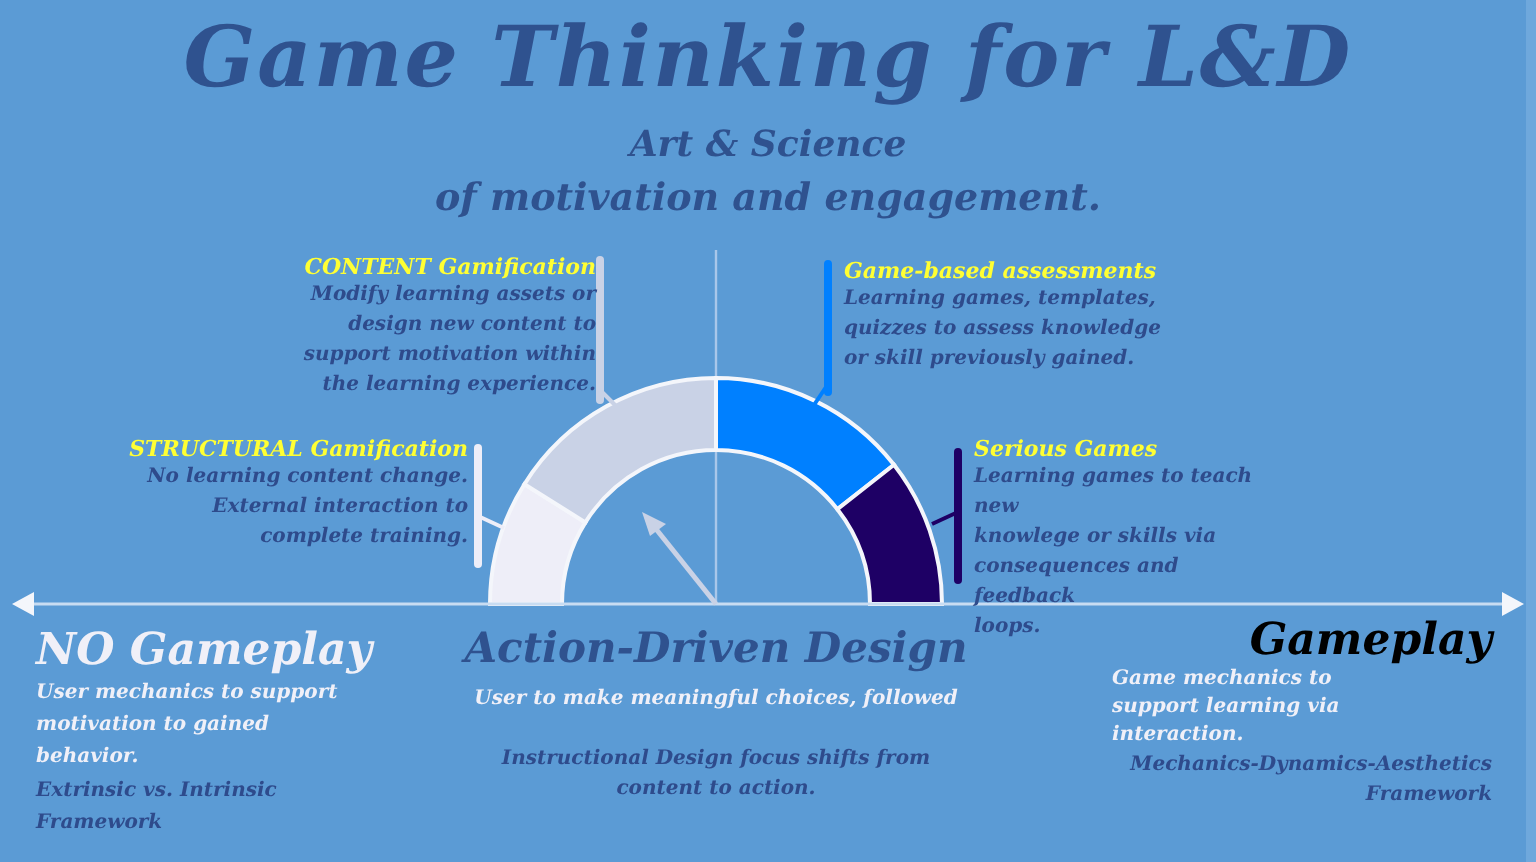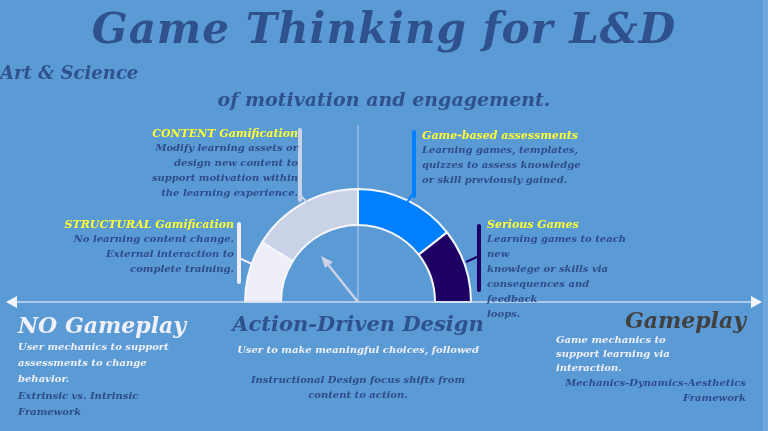--- a/index.html
+++ b/index.html
@@ -15,42 +15,42 @@
   }
   .script { font-style: italic; font-weight: bold; }
   .abs { position: absolute; }
 
   .title {
     left: 0; width: 768px; top: 4px; text-align: center;
     font-size: 42px; color: #2f528f; letter-spacing: 1px;
     font-family: "DejaVu Serif", serif; font-style: italic; font-weight: bold;
   }
   .subtitle1 {
-    left: 0; width: 768px; top: 62px; text-align: left;
+    left: 0; width: 768px; top: 62px; text-align: center;
     font-size: 18px; color: #2f528f;
   }
   .subtitle2 {
     left: 0; width: 768px; top: 88px; text-align: center;
     font-size: 19px; color: #2f528f;
   }
 
   .heading-yellow { color: #ffff33; font-size: 11px; }
   .desc-dark { color: #2e4b8c; font-size: 10px; line-height: 15px; }
   .desc-white { color: #f0f0f8; font-size: 10px; line-height: 16px; }
 
   .content-block { right: 470px; top: 127px; width: 200px; text-align: right; }
   .structural-block { right: 534px; top: 218px; width: 220px; text-align: right; }
   .gba-block { left: 422px; top: 129px; width: 190px; text-align: left; }
   .serious-block { left: 487px; top: 218px; width: 150px; text-align: left; }
 
   .no-gameplay-title { left: 18px; top: 312px; font-size: 22px; color: #f0f0f8; }
   .no-gameplay-desc { left: 18px; top: 339px; width: 190px; }
   .no-gameplay-note { left: 18px; top: 388px; width: 190px; color: #2e4b8c; font-size: 10px; line-height: 16px; }
 
-  .gameplay-title { right: 22px; top: 307px; font-size: 22px; color: #404040; text-align: right; }
+  .gameplay-title { right: 22px; top: 307px; font-size: 22px; color: #000000; text-align: right; }
   .gameplay-desc { right: 22px; top: 333px; width: 190px; text-align: left; }
   .gameplay-note { right: 22px; top: 375px; width: 220px; text-align: right; color: #2e4b8c; font-size: 10px; line-height: 15px; }
 
   .adl-title { left: 0; width: 716px; top: 311px; text-align: center; font-size: 21px; color: #2f528f; }
   .adl-desc { left: 0; width: 716px; top: 342px; text-align: center; font-style: italic; }
   .adl-note { left: 0; width: 716px; top: 372px; text-align: center; color: #2e4b8c; font-size: 10px; line-height: 15px; }
 
   svg.diagram { position: absolute; left: 0; top: 0; }
 </style>
 </head>
@@ -127,21 +127,21 @@
     <div>Learning games to teach new</div>
     <div>knowlege or skills via</div>
     <div>consequences and feedback</div>
     <div>loops.</div>
   </div>
 </div>
 
 <div class="abs no-gameplay-title script">NO Gameplay</div>
 <div class="abs no-gameplay-desc desc-white script">
   <div>User mechanics to support</div>
-  <div>assessments to change</div>
+  <div>motivation to gained</div>
   <div>behavior.</div>
 </div>
 <div class="abs no-gameplay-note script">
   <div>Extrinsic vs. Intrinsic</div>
   <div>Framework</div>
 </div>
 
 <div class="abs adl-title script">Action-Driven Design</div>
 <div class="abs adl-desc desc-white script" style="line-height:15px;">
   <div>User to make meaningful choices, followed</div>

